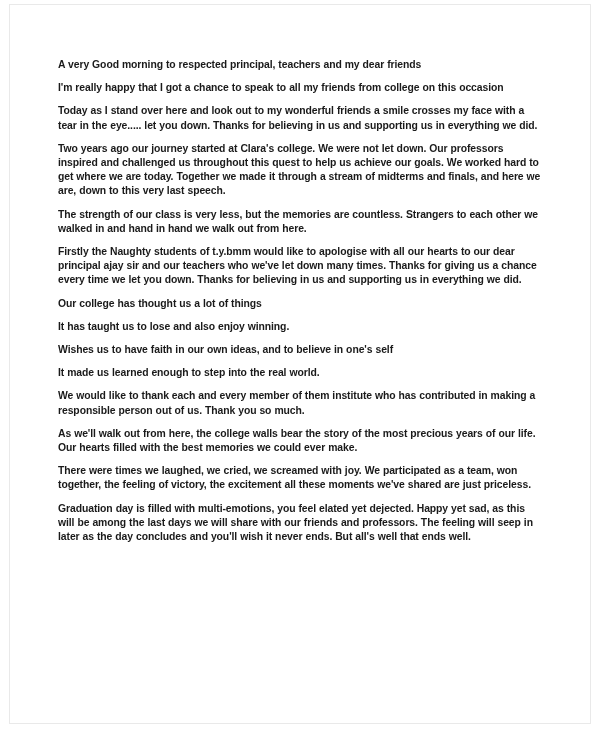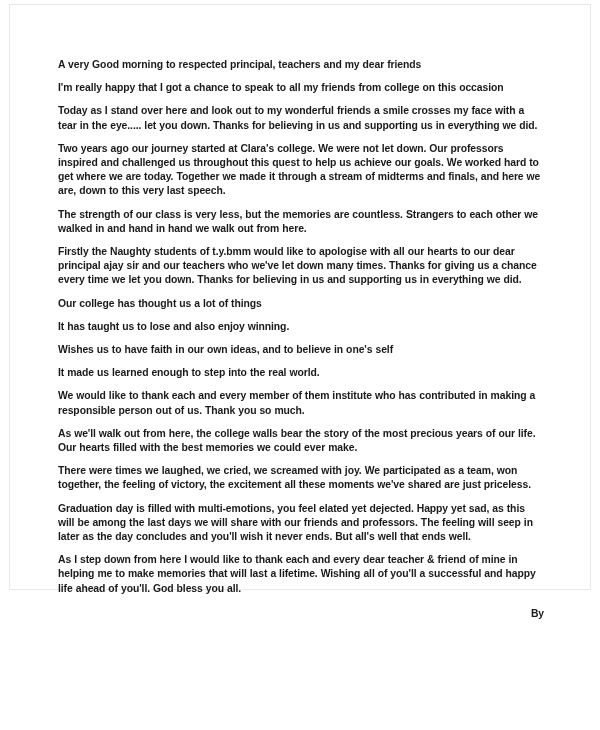--- a/index.html
+++ b/index.html
@@ -14,21 +14,21 @@
     height: 730px;
     overflow: hidden;
     font-family: "Liberation Sans", sans-serif;
   }
 
   .page-sheet {
     position: absolute;
     left: 9px;
     top: 4px;
     width: 582px;
-    height: 586px;
+    height: 720px;
     background: #ffffff;
     border: 1px solid #e9e9e9;
     box-sizing: border-box;
   }
 
   .document-body {
     position: absolute;
     left: 48px;
     top: 53px;
     width: 486px;
@@ -68,18 +68,16 @@
     <p class="speech-paragraph">The strength of our class is very less, but the memories are countless. Strangers to each other we walked in and hand in hand we walk out from here.</p>
     <p class="speech-paragraph">Firstly the Naughty students of t.y.bmm would like to apologise with all our hearts to our dear principal ajay sir and our teachers who we've let down many times. Thanks for giving us a chance every time we let you down. Thanks for believing in us and supporting us in everything we did.</p>
     <p class="speech-paragraph">Our college has thought us a lot of things</p>
     <p class="speech-paragraph">It has taught us to lose and also enjoy winning.</p>
     <p class="speech-paragraph">Wishes us to have faith in our own ideas, and to believe in one's self</p>
     <p class="speech-paragraph">It made us learned enough to step into the real world.</p>
     <p class="speech-paragraph">We would like to thank each and every member of them institute who has contributed in making a responsible person out of us. Thank you so much.</p>
     <p class="speech-paragraph">As we'll walk out from here, the college walls bear the story of the most precious years of our life. Our hearts filled with the best memories we could ever make.</p>
     <p class="speech-paragraph">There were times we laughed, we cried, we screamed with joy. We participated as a team, won together, the feeling of victory, the excitement all these moments we've shared are just priceless.</p>
     <p class="speech-paragraph">Graduation day is filled with multi-emotions, you feel elated yet dejected. Happy yet sad, as this will be among the last days we will share with our friends and professors. The feeling will seep in later as the day concludes and you'll wish it never ends. But all's well that ends well.</p>
-    <p class="speech-paragraph">As I step down from here I would like to thank each and every dear teacher &amp; friend of mine in helping me to make memories that will last a lifetime. Wishing all of you'll a successful and happy life ahead of you'll. God bless you all.</p>
 
-    <p class="signature-line">By</p>
 
   </div>
 </div>
 
 </body></html>

